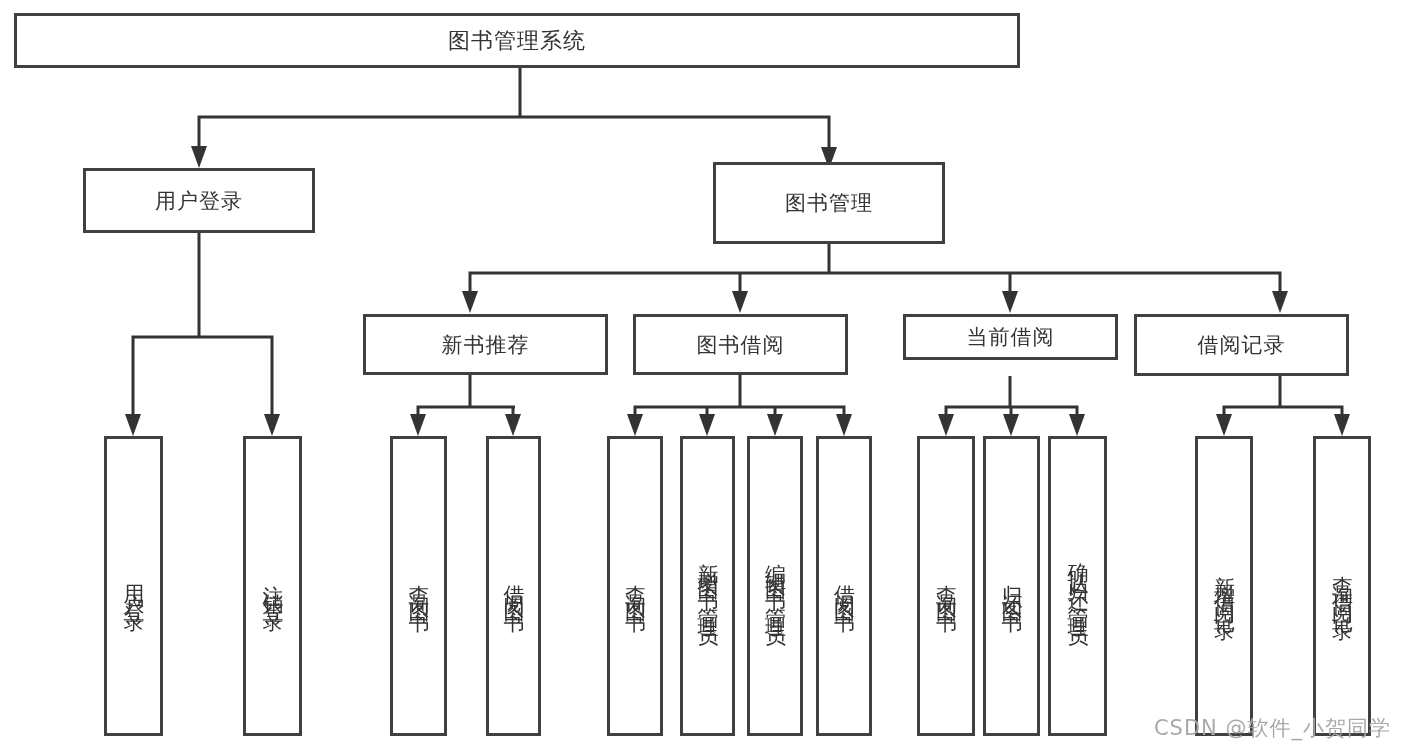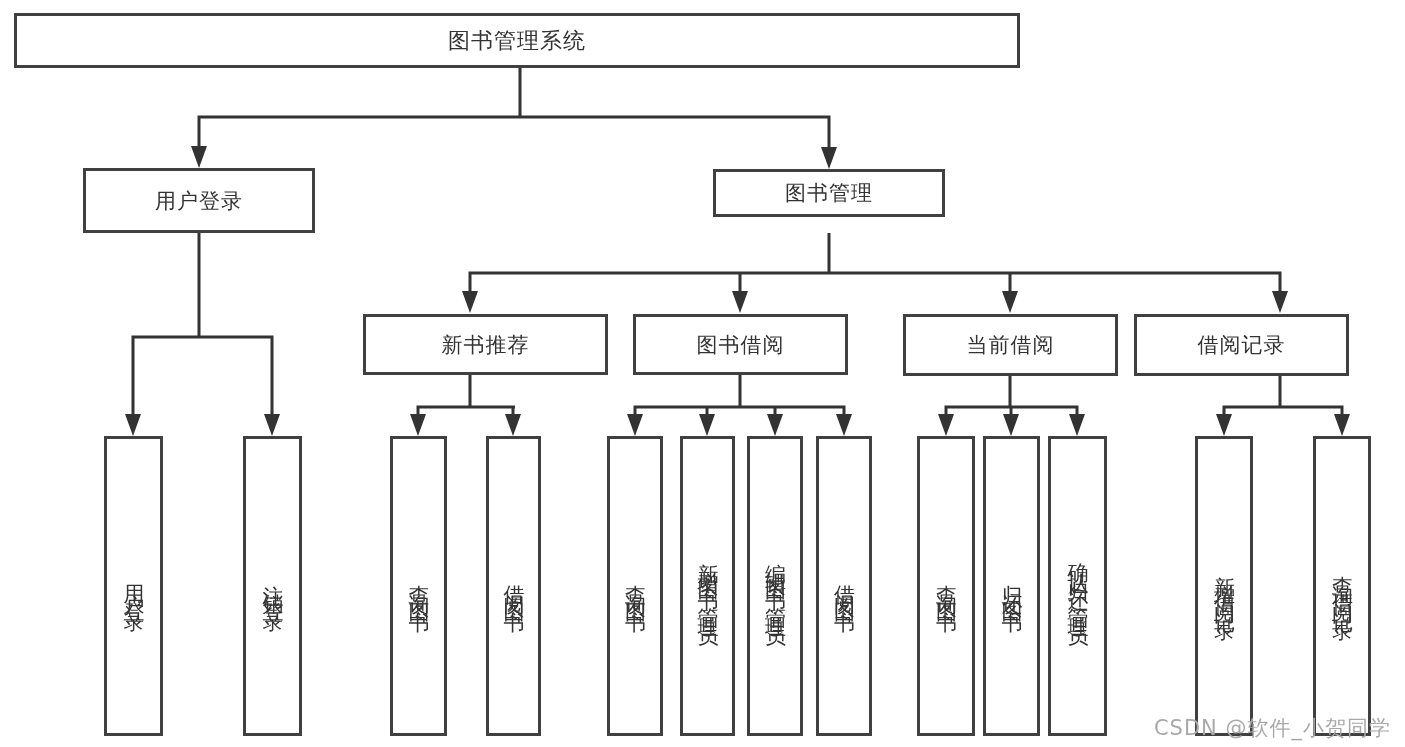--- a/index.html
+++ b/index.html
@@ -13,24 +13,24 @@
     display:flex;align-items:center;justify-content:center;color:#333;
   }
   .hbox{font-size:21px;letter-spacing:1px;}
   .vtext{
     writing-mode:vertical-rl;text-orientation:mixed;
     font-size:21px;letter-spacing:9px;line-height:1;color:#333;
   }
   
   .n-root   {left:14px;  top:13px;  width:1006px;height:55px;font-size:22px;}
   .n-login-g{left:83px;  top:168px; width:232px; height:65px;}
-  .n-bmgmt  {left:713px; top:169px; width:232px; height:48px;}
+  .n-bmgmt  {left:713px; top:162px; width:232px; height:82px;}
   .n-newrec {left:363px; top:314px; width:245px; height:61px;}
   .n-bborrow{left:633px; top:314px; width:215px; height:61px;}
-  .n-curb   {left:903px; top:314px; width:215px; height:62px;}
+  .n-curb   {left:903px; top:314px; width:215px; height:46px;}
   .n-brec   {left:1134px;top:314px; width:215px; height:62px;}
   .vcol{top:436px;height:300px;}
   .n-v1 {left:104px; width:59px;}
   .n-v2 {left:243px; width:59px;}
   .n-v3 {left:390px; width:57px;}
   .n-v4 {left:486px; width:55px;}
   .n-v5 {left:607px; width:56px;}
   .n-v6 {left:680px; width:55px;}
   .n-v7 {left:747px; width:56px;}
   .n-v8 {left:816px; width:56px;}

